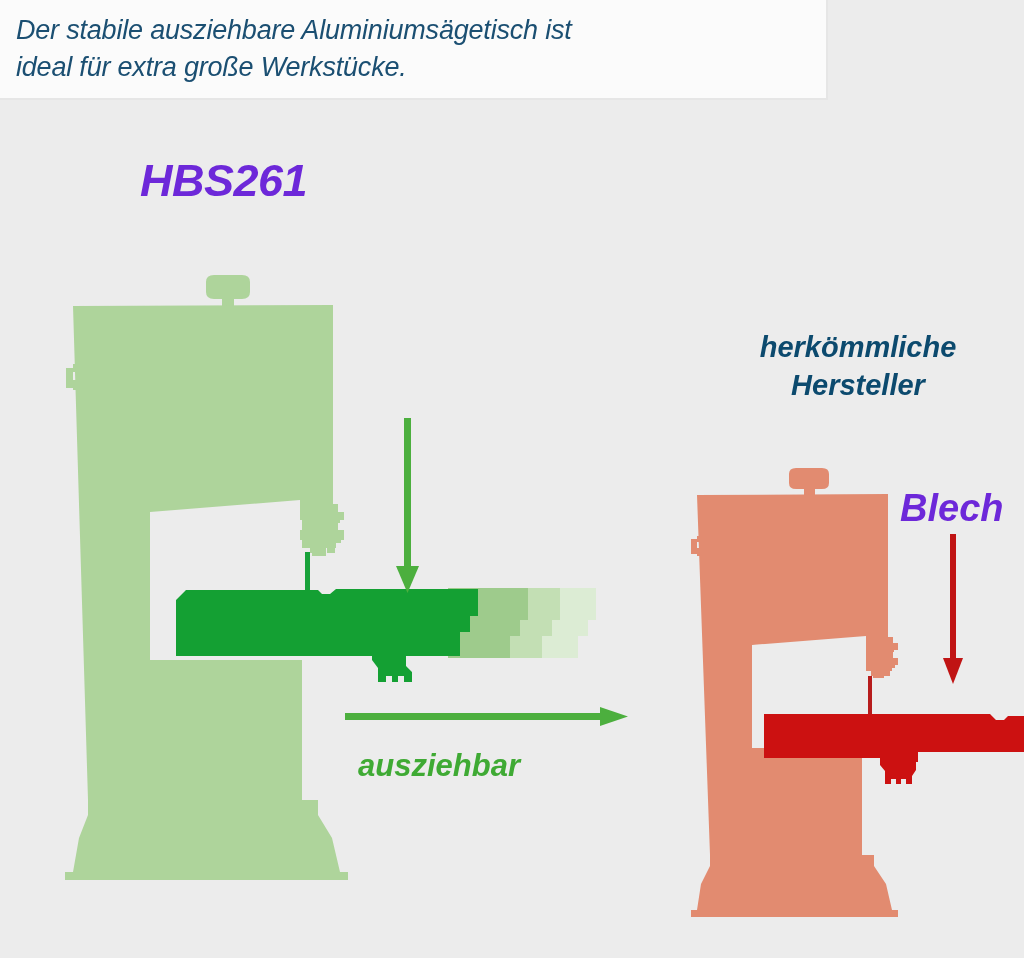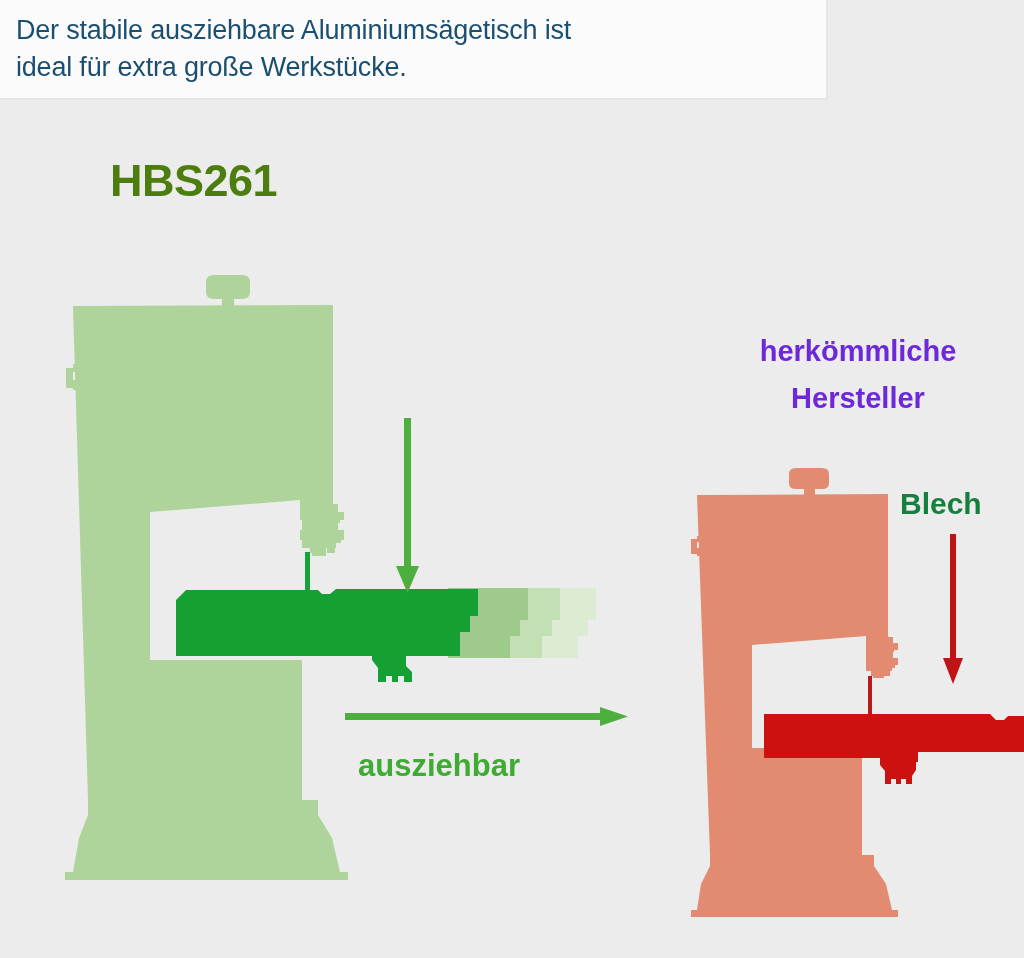--- a/index.html
+++ b/index.html
@@ -3,21 +3,21 @@
 <meta charset="utf-8">
 <style>
   html,body{margin:0;padding:0;}
   body{
     width:1024px;height:958px;
     background:#ececec;
     font-family:"Liberation Sans", sans-serif;
     overflow:hidden;
     position:relative;
   }
-  #stage{position:absolute;left:0;top:0;width:932px;height:958px;}
+  #stage{position:absolute;left:0;top:0;width:932px;height:958px;font-style:italic;}
 
   
   .caption-box{
     position:absolute;left:0;top:0;width:828px;height:100px;
     background:#fbfbfb;
     box-sizing:border-box;
     border-right:2px solid #e6e6e6;
     border-bottom:2px solid #e6e6e6;
   }
   .caption-text{
@@ -25,47 +25,47 @@
     color:#1b4f72;
     font-size:27px;
     line-height:37px;
     font-weight:400;
     letter-spacing:-0.2px;
     white-space:pre-line;
   }
 
   
   .model-title{
-    position:absolute;left:110px;top:155px;
-    color:#4d7c0f;
+    position:absolute;left:140px;top:155px;
+    color:#6d28d9;
     font-size:45px;
     font-weight:bold;
     letter-spacing:-0.5px;
   }
 
   
   .art{position:absolute;left:0;top:0;width:1024px;height:958px;}
 
   
   .lbl{position:absolute;font-weight:bold;white-space:pre-line;}
   .lbl-aluminium{
     left:352px;top:365px;
     color:#3faa34;font-size:31px;
   }
   .lbl-ausziehbar{
     left:358px;top:748px;
     color:#3faa34;font-size:31px;text-align:center;
   }
   .lbl-herkoemmlich{
     left:722px;top:328px;width:272px;
-    color:#6d28d9;font-size:29px;line-height:47px;text-align:center;
+    color:#0c4a6e;font-size:29px;line-height:38px;text-align:center;
   }
   .lbl-blech{
     left:900px;top:487px;
-    color:#15803d;font-size:30px;
+    color:#6d28d9;font-size:38px;
   }
   .lbl-nicht{
     left:676px;top:919px;
     color:#bf1a1a;font-size:30px;
   }
 </style>
 </head>
 <body>
 
 <div id="stage">

